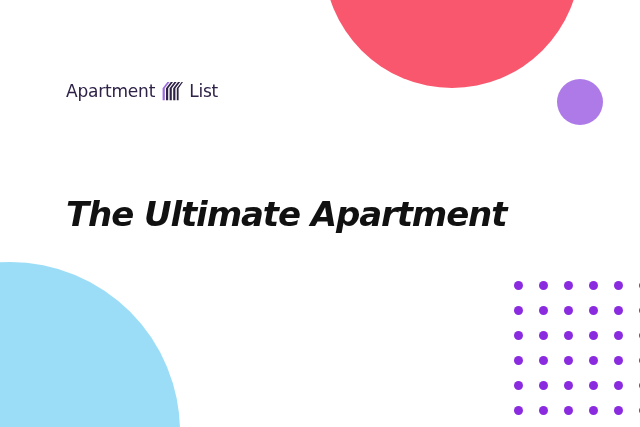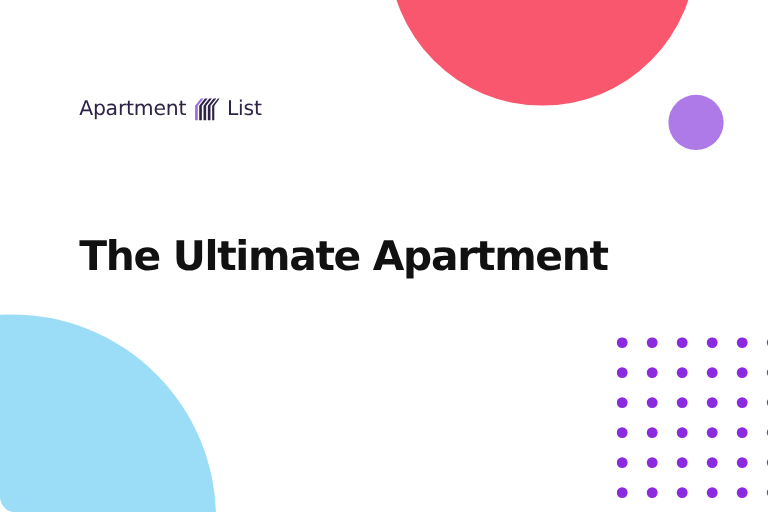--- a/index.html
+++ b/index.html
@@ -11,21 +11,20 @@
   body {
     font-family: "Liberation Sans", sans-serif;
   }
 
   #cover {
     position: relative;
     width: 640px;
     height: 427px;
     background: #ffffff;
     overflow: hidden;
-    border-radius: 13px;
   }
 
   
   .shape { position: absolute; }
 
   #red-semicircle {
     width: 256px;
     height: 256px;
     border-radius: 50%;
     background: #F9576E;
@@ -96,20 +95,21 @@
     width: 24px;
     height: 24px;
   }
 
   
   #headline {
     position: absolute;
     left: 66px;
     top: 192px;
     width: 470px;
+    font-style: italic;
   }
   .headline-line {
     display: block;
     font-family: "DejaVu Sans", sans-serif;
     font-size: 34px;
     font-weight: 700;
     letter-spacing: -1.1px;
     line-height: 45px;
     color: #111111;
     white-space: nowrap;

